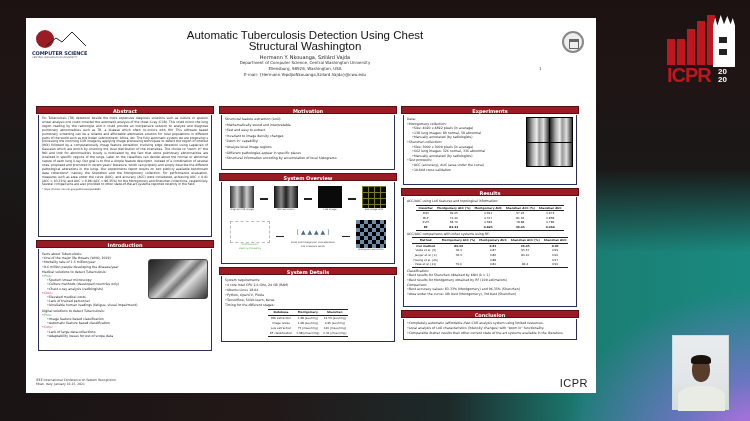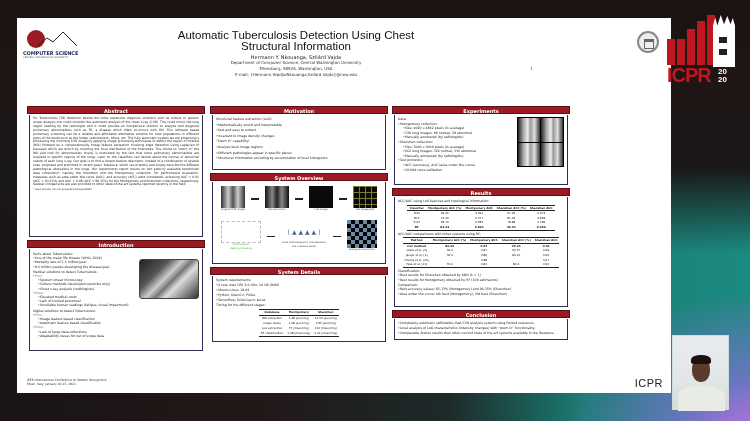--- a/index.html
+++ b/index.html
@@ -6,21 +6,21 @@
   html, body { width: 750px; height: 421px; overflow: hidden; }
   body {
     position: relative;
     font-family: "DejaVu Sans", sans-serif;
     background:
       radial-gradient(ellipse 260px 200px at 760px 440px, #c86ee8 0%, rgba(140,110,220,0.7) 30%, rgba(0,0,0,0) 75%),
       linear-gradient(180deg, #1c1212 0%, #201515 18%, #1a1818 40%, rgba(0,0,0,0) 60%),
       linear-gradient(90deg, #1a1414 0%, #221818 35%, #1d2a2a 60%, #1b7d73 78%, #1a8a80 100%);
   }
   .slide {
-    position: absolute; left: 17px; top: 18px; width: 654px; height: 375px;
+    position: absolute; left: 26px; top: 18px; width: 570px; height: 375px;
     background: #ffffff;
   }
   .logo-cs { position: absolute; left: 6px; top: 12px; width: 55px; height: 34px; }
   .logo-cs .tree { position: absolute; left: 4px; top: 0; width: 18px; height: 18px; border-radius: 50%; background: #9a1c24; }
   .logo-cs .mtn { position: absolute; left: 14px; top: 0; }
   .logo-cs .brand { position: absolute; left: 0; top: 20px; font-size: 5px; font-weight: bold; color: #1d2a5a; white-space: nowrap; letter-spacing: -0.1px; }
   .logo-cs .sub { position: absolute; left: 0; top: 26px; font-size: 2.5px; color: #555; white-space: nowrap; }
   .seal { position: absolute; right: 12px; top: 13px; width: 22px; height: 22px; border-radius: 50%; border: 2px solid #888; background: #eee; }
   .seal::after { content: ""; position: absolute; left: 5px; top: 6px; width: 8px; height: 6px; border: 1px solid #666; border-top: 3px solid #666; }
   .title-block { position: absolute; left: 120px; top: 12px; width: 318px; text-align: center; color: #111; }
@@ -92,21 +92,21 @@
     <svg class="mtn" width="40" height="18" viewBox="0 0 40 18">
         <polyline points="0,16 10,8 16,12 26,2 40,16" fill="none" stroke="#222" stroke-width="1"></polyline>
       </svg>
     <div class="brand">COMPUTER SCIENCE</div>
     <div class="sub">CENTRAL WASHINGTON UNIVERSITY</div>
   </div>
 
   <div class="title-block">
     <div class="title">
       <div>Automatic Tuberculosis Detection Using Chest</div>
-      <div>Structural Information</div>
+      <div>Structural Washington</div>
     </div>
     <div class="authors">Hermann Y. Nkouanga, Szilárd Vajda</div>
     <div class="affil">Department of Computer Science, Central Washington University</div>
     <div class="affil">Ellensburg, 98926, Washington, USA</div>
     <div class="affil">E-mail: {Hermann.YepdjioNkouanga,Szilard.Vajda}@cwu.edu</div>
   </div>
   <div class="pagenum">1</div>
   <div class="seal"></div>
 
   <div class="col col1">

